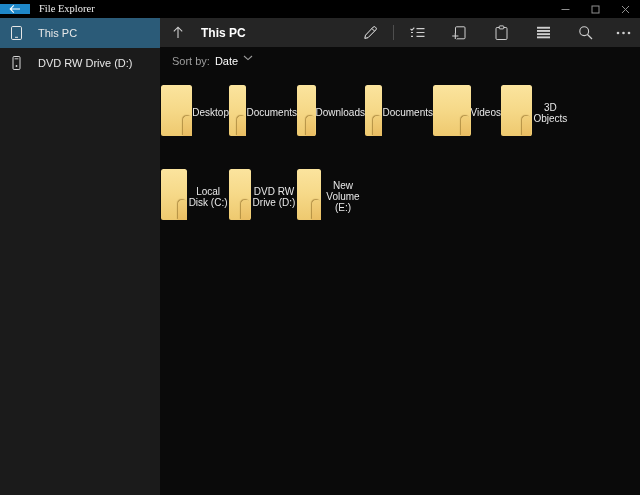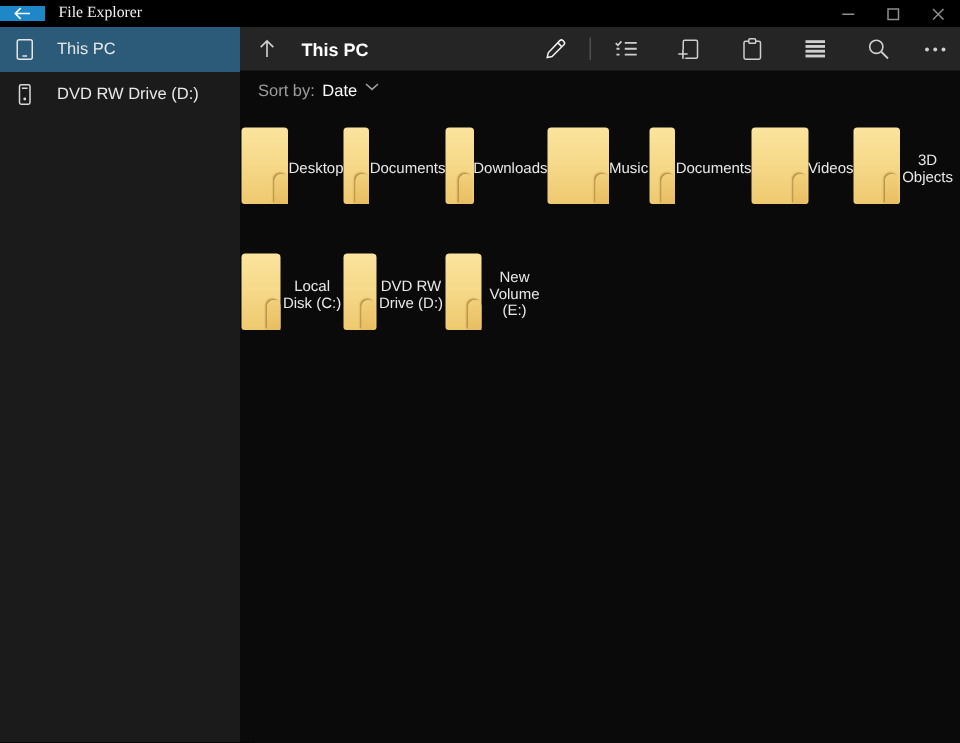--- a/index.html
+++ b/index.html
@@ -215,24 +215,20 @@
           <div class="cell">
             <div class="folder"></div>
             <div class="flabel">Documents</div>
           </div>
           <div class="cell">
             <div class="folder"></div>
             <div class="flabel">Downloads</div>
           </div>
           <div class="cell">
             <div class="folder"></div>
-            <div class="flabel">Music</div>
-          </div>
-          <div class="cell">
-            <div class="folder"></div>
             <div class="flabel">Documents</div>
           </div>
           <div class="cell">
             <div class="folder"></div>
             <div class="flabel">Videos</div>
           </div>
           <div class="cell">
             <div class="folder"></div>
             <div class="flabel">3D Objects</div>
           </div>

